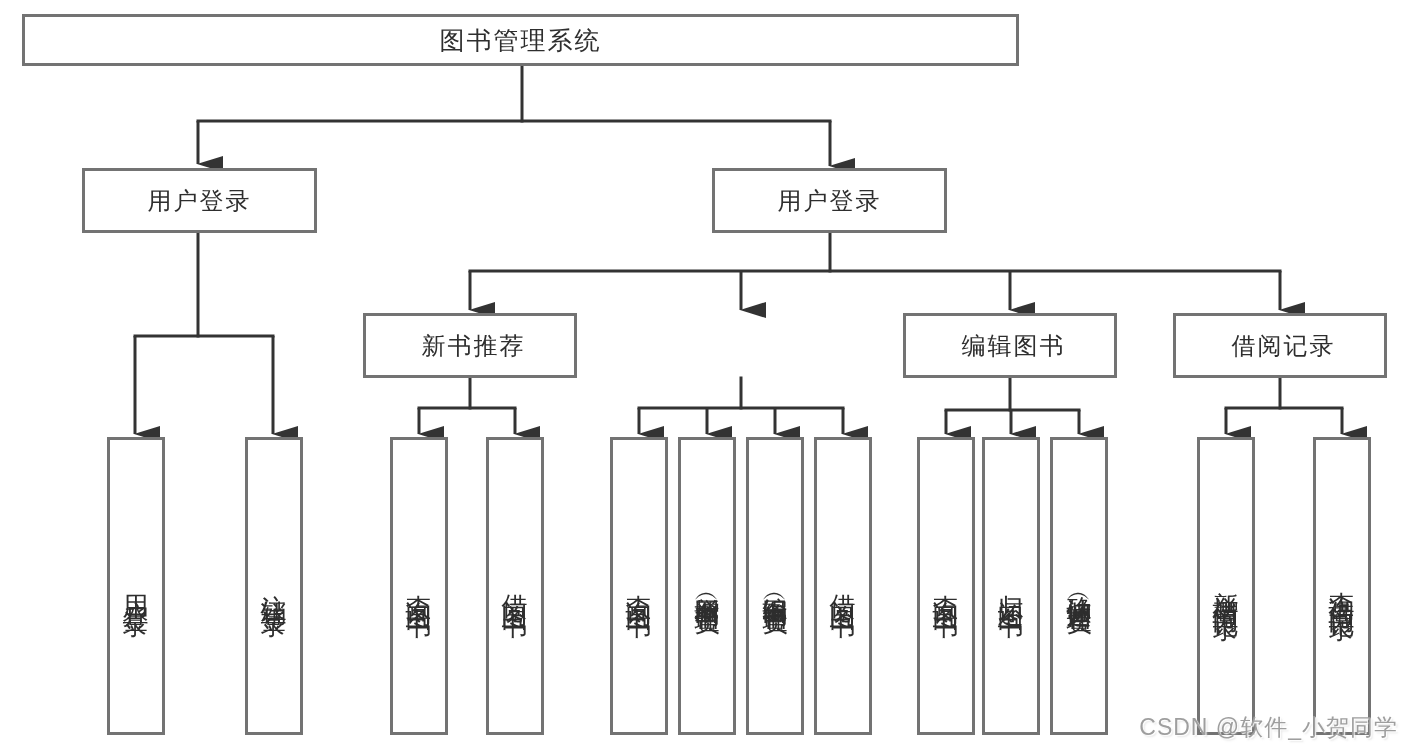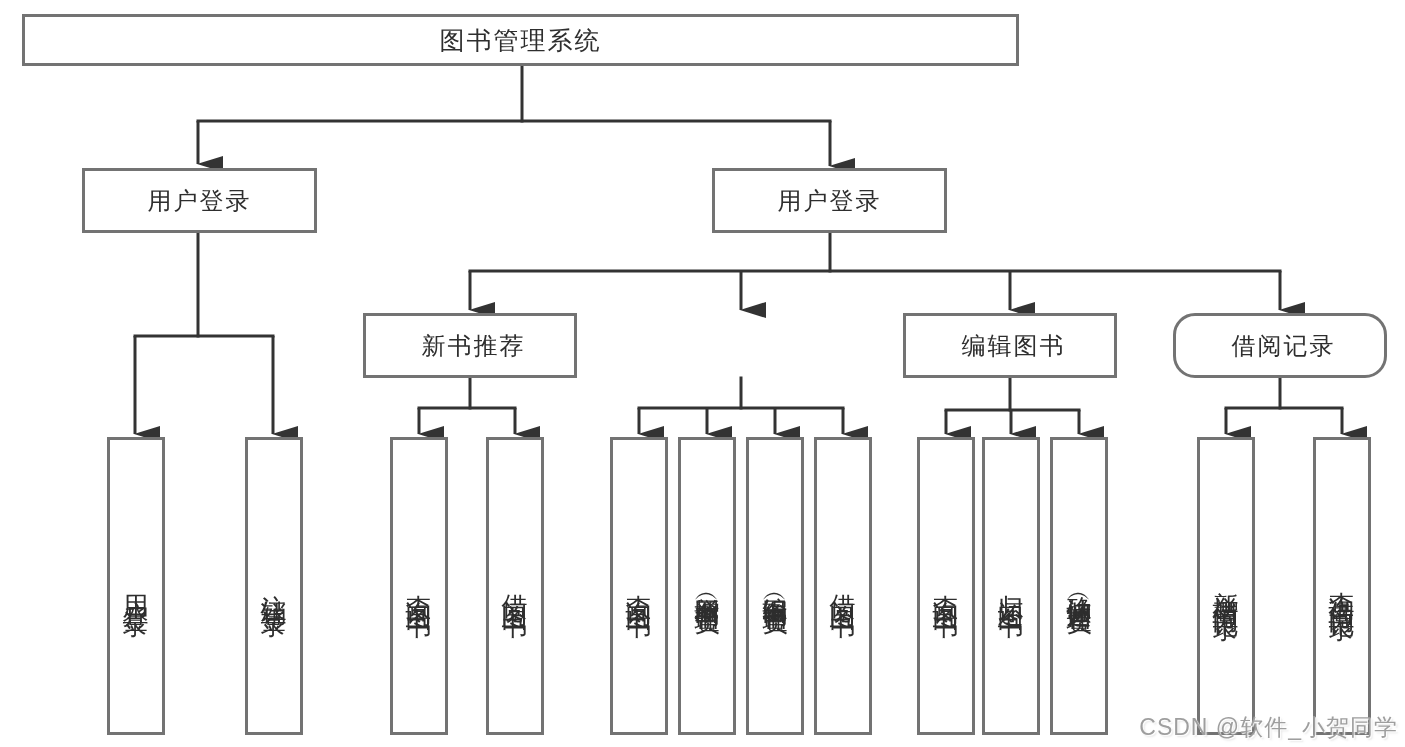--- a/index.html
+++ b/index.html
@@ -38,21 +38,21 @@
   .node.root { left: 22px; top: 14px; width: 997px; height: 52px; }
   .node.root .label { font-size: 25px; }
 
   .node.lv2-a { left: 82px;  top: 168px; width: 235px; height: 65px; }
   .node.lv2-b { left: 712px; top: 168px; width: 235px; height: 65px; }
 
   .node.lv3 { top: 313px; width: 214px; height: 65px; padding-left: 7px; }
   .node.lv3-a { left: 363px;  }
   .node.lv3-b { left: 634px;  }
   .node.lv3-c { left: 903px;  }
-  .node.lv3-d { left: 1173px; border-radius: 22px; }
+  .node.lv3-d { left: 1173px; }
 
   .node.leaf { top: 437px; width: 58px; height: 298px; }
   .node.leaf .label {
     writing-mode: vertical-rl;
     font-size: 26px;
     letter-spacing: 6px;
     line-height: 1;
   }
   .node.leaf .label.mid  { letter-spacing: 5px; font-size: 26px; }
   .node.leaf .label.long { letter-spacing: 2px; font-size: 25px; }

